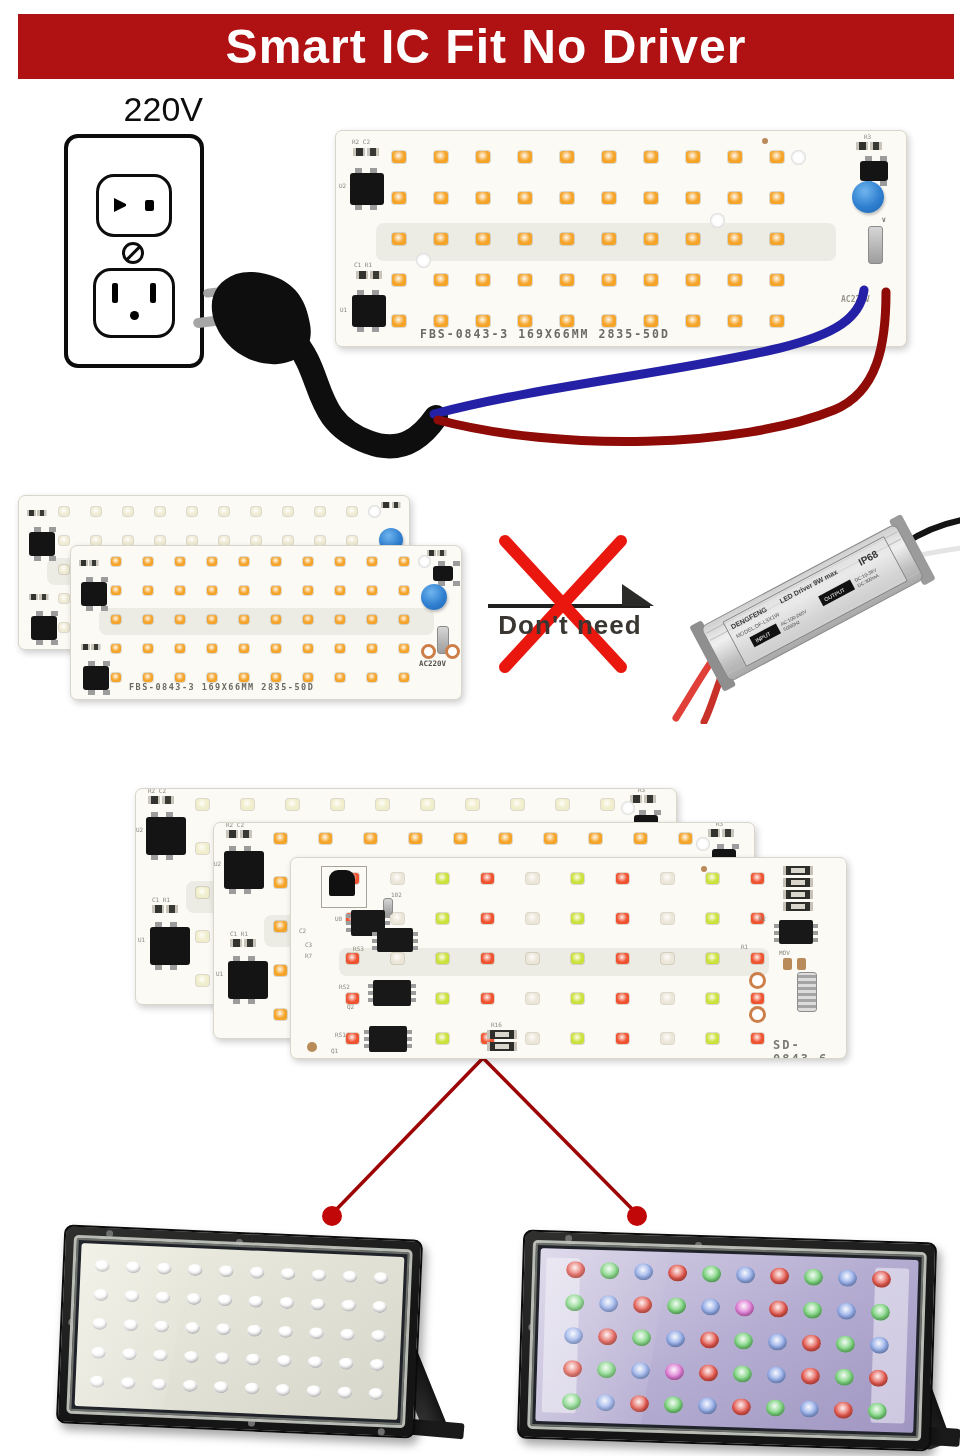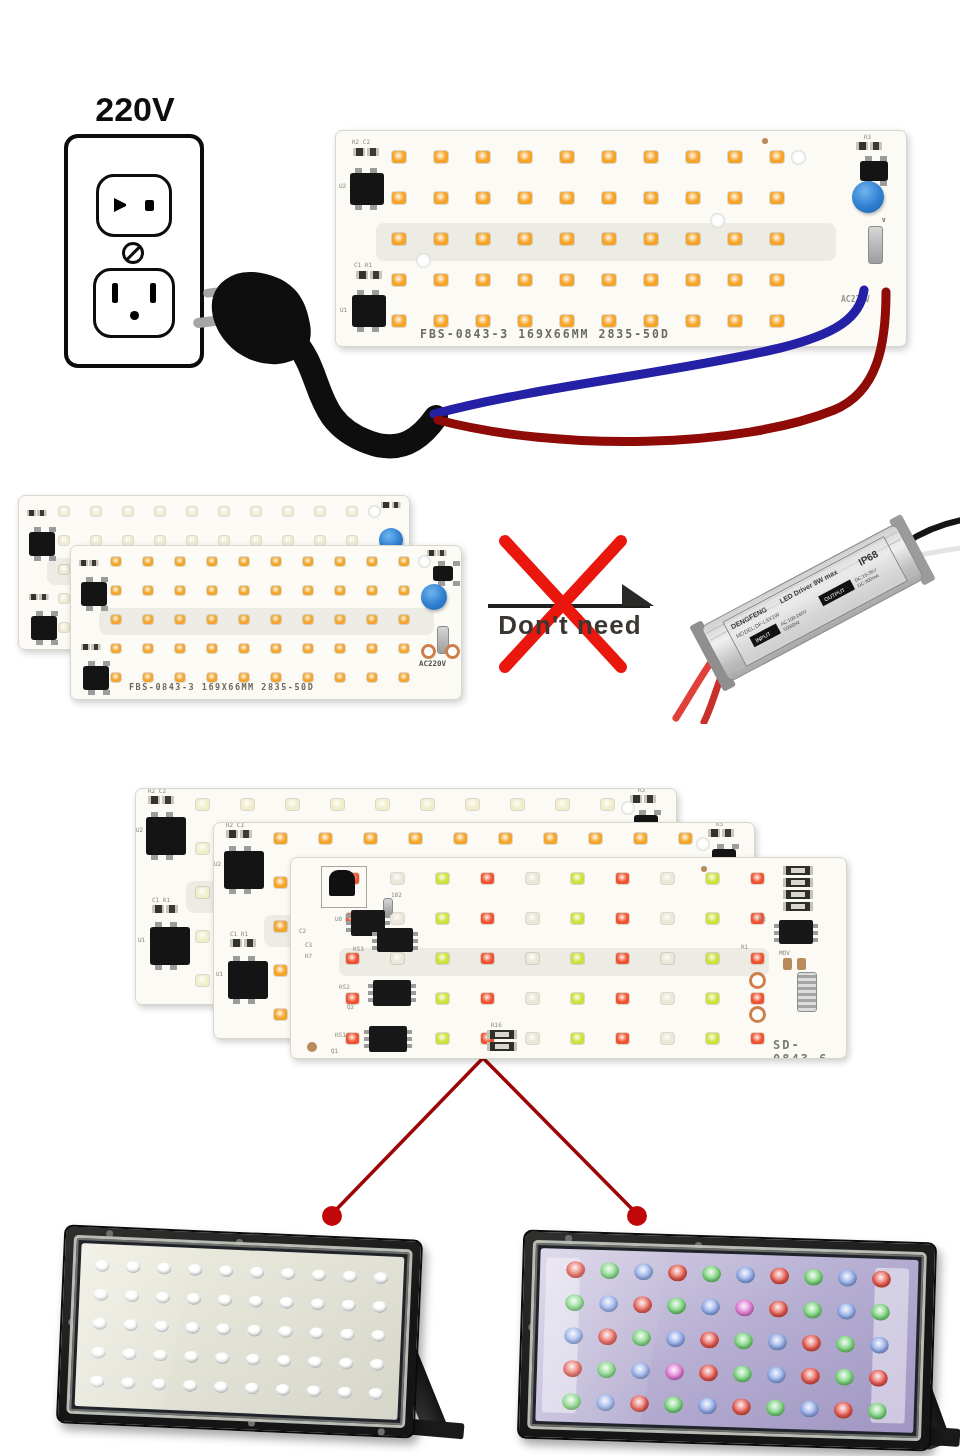--- a/index.html
+++ b/index.html
@@ -3,22 +3,22 @@
 <meta charset="utf-8">
 <style>
   html,body{margin:0;padding:0;background:#ffffff;}
   #canvas{position:relative;width:960px;height:1456px;background:#ffffff;overflow:hidden;
           font-family:"Liberation Sans",sans-serif;}
   
   .banner{position:absolute;left:18px;top:14px;width:936px;height:65px;background:#b01113;
           display:flex;align-items:center;justify-content:center;}
   .banner span{color:#fff;font-size:48px;font-weight:700;letter-spacing:1px;}
   
-  .v220{position:absolute;left:75px;top:90px;width:120px;text-align:center;
-        font-size:34px;font-weight:700;color:#0d0d0d;}
+  .v220{position:absolute;left:83px;top:90px;width:120px;text-align:right;
+        font-size:34px;font-weight:400;color:#0d0d0d;}
   .outlet{position:absolute;left:64px;top:134px;width:132px;height:226px;background:#fff;
           border:4px solid #0c0c0c;border-radius:14px;}
   .sock{position:absolute;border:3px solid #0d0d0d;border-radius:18px;background:#fff;}
   .sock-top{left:28px;top:36px;width:70px;height:57px;}
   .slot-l{position:absolute;left:15px;top:21px;width:12px;height:14px;background:#000;
           clip-path:polygon(0 0,100% 42%,100% 58%,0 100%);}
   .slot-r{position:absolute;right:15px;top:23px;width:9px;height:11px;background:#000;border-radius:2px;}
   .screw{position:absolute;left:54px;top:104px;width:16px;height:16px;border:3px solid #0d0d0d;border-radius:50%;}
   .screw::after{content:"";position:absolute;left:-1px;top:7px;width:18px;height:3px;background:#0d0d0d;transform:rotate(-45deg);}
   .sock-bot{left:25px;top:130px;width:76px;height:64px;}
@@ -79,20 +79,23 @@
   .fl-lens::after{content:"";position:absolute;left:-25%;top:-40%;width:55%;height:200%;
           background:linear-gradient(75deg,rgba(255,255,255,.45),rgba(255,255,255,0));transform:rotate(8deg);}
   .pcb-strip{position:absolute;top:5%;bottom:5%;width:9%;background:rgba(243,241,248,.55);border-radius:3px;}
   svg{position:absolute;pointer-events:none;}
 </style>
 </head>
 <body>
 
 <div id="canvas">
 
+  <header class="banner">
+    <span>Smart IC Fit No Driver</span>
+  </header>
 
   <div class="v220">220V</div>
 
   <div class="outlet">
     <div class="sock sock-top">
       <div class="slot-l"></div>
       <div class="slot-r"></div>
     </div>
     <div class="screw"></div>
     <div class="sock sock-bot">

